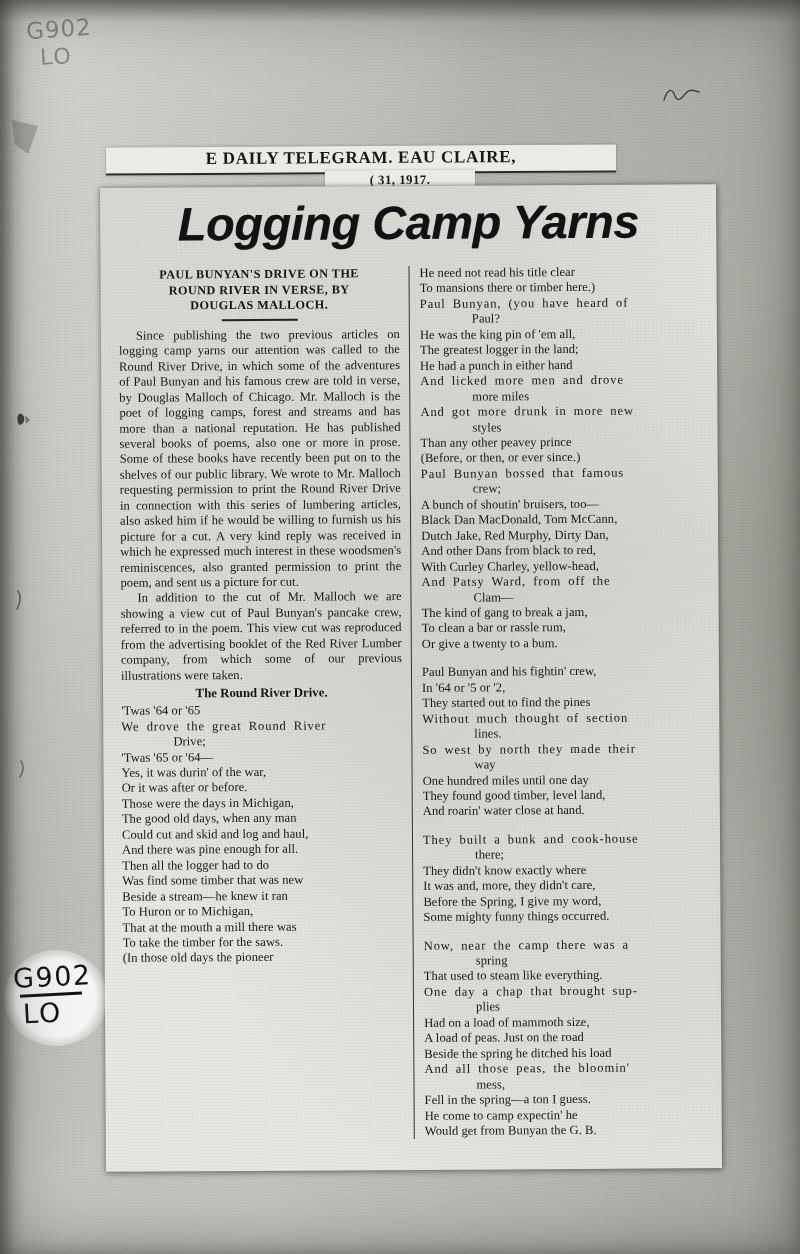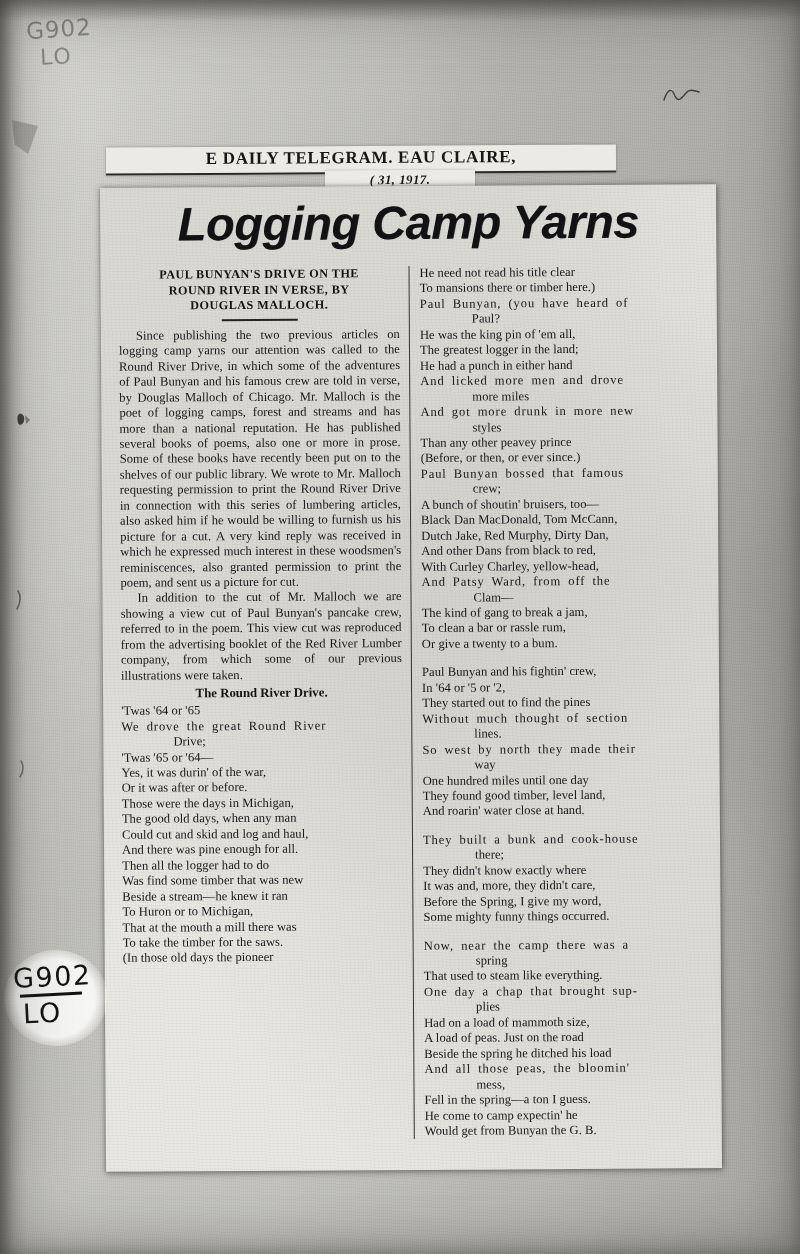--- a/index.html
+++ b/index.html
@@ -116,21 +116,20 @@
     position: absolute;
     left: 0; top: 0; width: 150px;
     text-align: center;
     font-family: "Liberation Serif", serif;
     font-weight: bold;
     font-size: 13px;
     color: #1b1a1c;
     line-height: 19px;
     letter-spacing: 0.4px;
     white-space: nowrap;
-    font-style: italic;
   }
 
   
   .headline {
     position: absolute;
     left: 0; top: 10px;
     width: 616px;
     text-align: center;
     font-family: "Liberation Sans", sans-serif;
     font-weight: bold;

